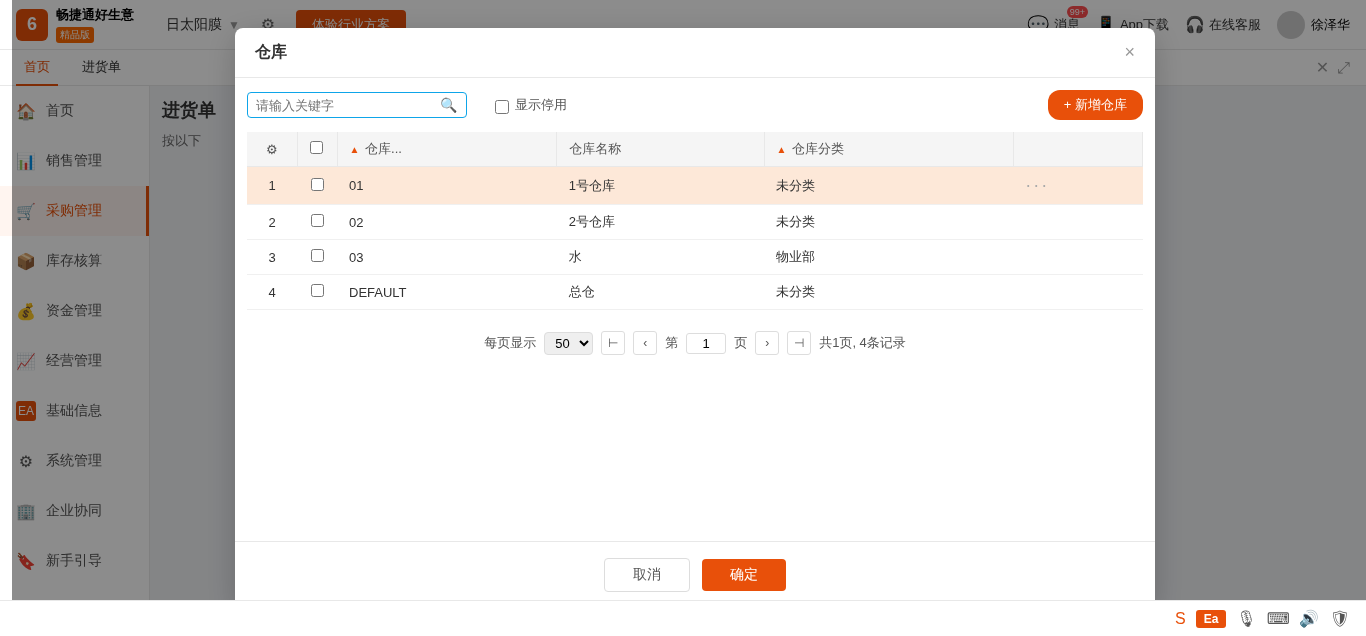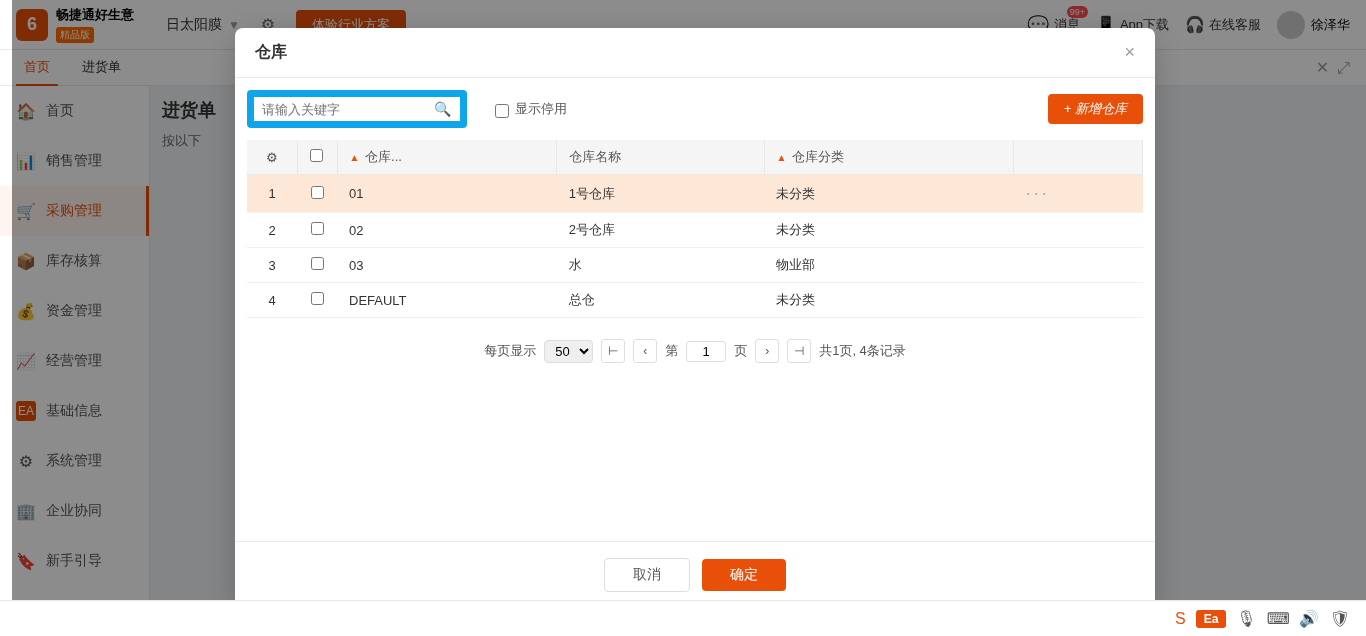--- a/index.html
+++ b/index.html
@@ -308,21 +308,21 @@
     }
     .search-row {
       display: flex;
       align-items: center;
       gap: 12px;
       margin-bottom: 12px;
     }
     .search-box {
       display: flex;
       align-items: center;
-      border: 7px solid #0ea5e9;
+      border: 1px solid #0ea5e9;
       border-radius: 4px;
       padding: 4px 8px;
       width: 220px;
       gap: 6px;
     }
     .search-box input {
       border: none;
       outline: none;
       font-size: 13px;
       color: #999;
@@ -345,28 +345,27 @@
     .checkbox-input {
       width: 14px;
       height: 14px;
       cursor: pointer;
     }
     .add-btn {
       margin-left: auto;
       background: #e8500a;
       color: #fff;
       border: none;
-      border-radius: 4px;
+      border-radius: 12px;
       padding: 6px 16px;
       font-size: 13px;
       cursor: pointer;
       display: flex;
       align-items: center;
       gap: 4px;
-      font-style: italic;
     }
     
     .warehouse-table {
       width: 100%;
       border-collapse: collapse;
       font-size: 13px;
     }
     .warehouse-table th {
       background: #f5f5f5;
       padding: 8px 12px;

